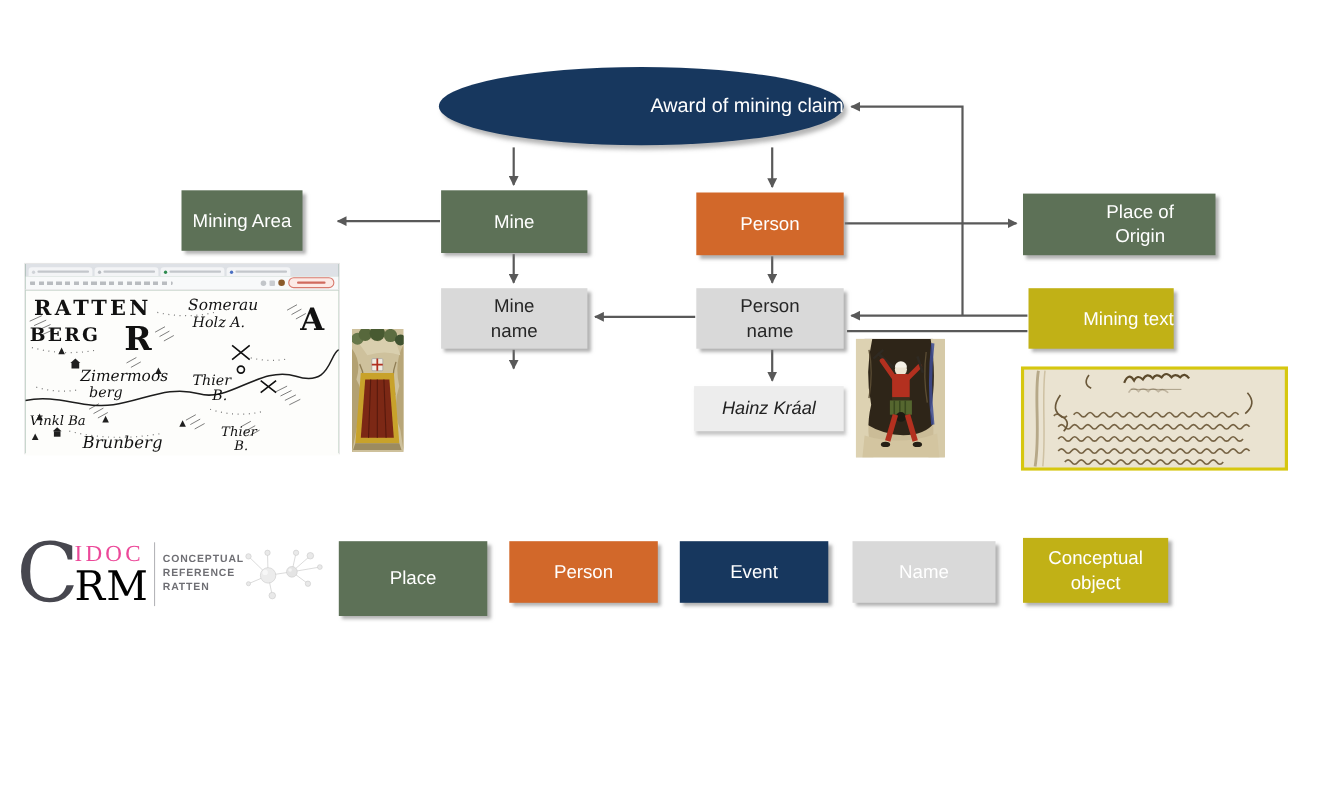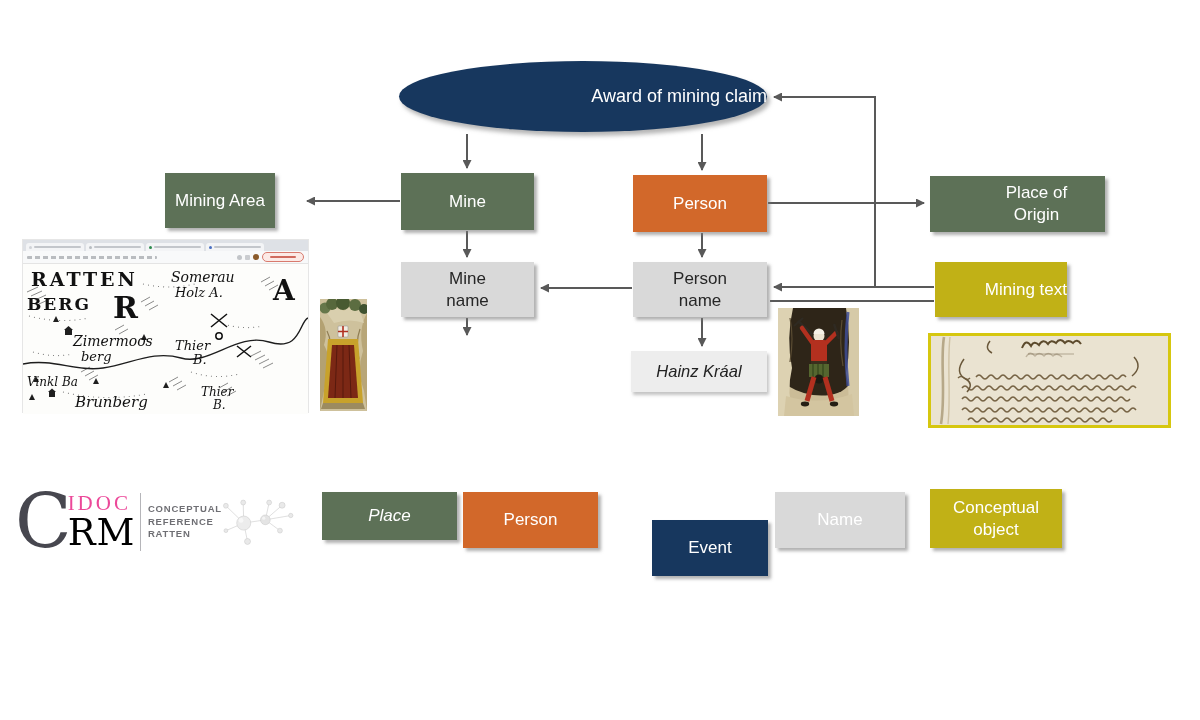--- a/index.html
+++ b/index.html
@@ -284,27 +284,27 @@
         <path d="M30,45 q3,-3 6,0 t6,0"></path>
         <path d="M48,44 q3,-4 6,0 t6,0 t6,0 t6,0 t6,0 t6,0 t6,0 t6,0 t6,0 t6,0 t6,0 t6,0 t6,0 t6,0 t6,0 t6,0 t6,0 t6,0 t6,0 t6,0 t6,0 t6,0 t6,0 t6,0 t6,0"></path>
         <path d="M34,55 q3,-4 6,0 t6,0 t6,0 t6,0 t6,0 t6,0 t6,0 t6,0 t6,0 t6,0 t6,0 t6,0 t6,0 t6,0 t6,0 t6,0 t6,0 t6,0 t6,0 t6,0 t6,0 t6,0 t6,0 t6,0 t6,0 t6,0 t6,0 t6,0 t6,0"></path>
         <path d="M34,66 q3,-4 6,0 t6,0 t6,0 t6,0 t6,0 t6,0 t6,0 t6,0 t6,0 t6,0 t6,0 t6,0 t6,0 t6,0 t6,0 t6,0 t6,0 t6,0 t6,0 t6,0 t6,0 t6,0 t6,0 t6,0 t6,0 t6,0 t6,0 t6,0"></path>
         <path d="M34,77 q3,-4 6,0 t6,0 t6,0 t6,0 t6,0 t6,0 t6,0 t6,0 t6,0 t6,0 t6,0 t6,0 t6,0 t6,0 t6,0 t6,0 t6,0 t6,0 t6,0 t6,0 t6,0 t6,0 t6,0 t6,0 t6,0 t6,0 t6,0 t6,0 t6,0"></path>
         <path d="M40,87 q3,-4 6,0 t6,0 t6,0 t6,0 t6,0 t6,0 t6,0 t6,0 t6,0 t6,0 t6,0 t6,0 t6,0 t6,0 t6,0 t6,0 t6,0 t6,0 t6,0 t6,0 t6,0 t6,0 t6,0 t6,0"></path>
       </g>
     </svg>
   </div>
 
-  <div class="legend-box place" style="left:322px;top:492px;width:135px;height:48px;font-style:italic;">
+  <div class="legend-box place" style="left:308px;top:492px;width:135px;height:68px;">
     <span>Place</span>
   </div>
   <div class="legend-box personc" style="left:463px;top:492px;width:135px;height:56px;">
     <span>Person</span>
   </div>
-  <div class="legend-box eventc" style="left:652px;top:492px;width:116px;height:56px;margin-top:28px;">
+  <div class="legend-box eventc" style="left:618px;top:492px;width:135px;height:56px;">
     <span>Event</span>
   </div>
   <div class="legend-box namec" style="left:775px;top:492px;width:130px;height:56px;">
     <span>Name</span>
   </div>
   <div class="legend-box conceptc" style="left:930px;top:489px;width:132px;height:59px;">
     <span>Conceptual
 object</span>
   </div>
 

